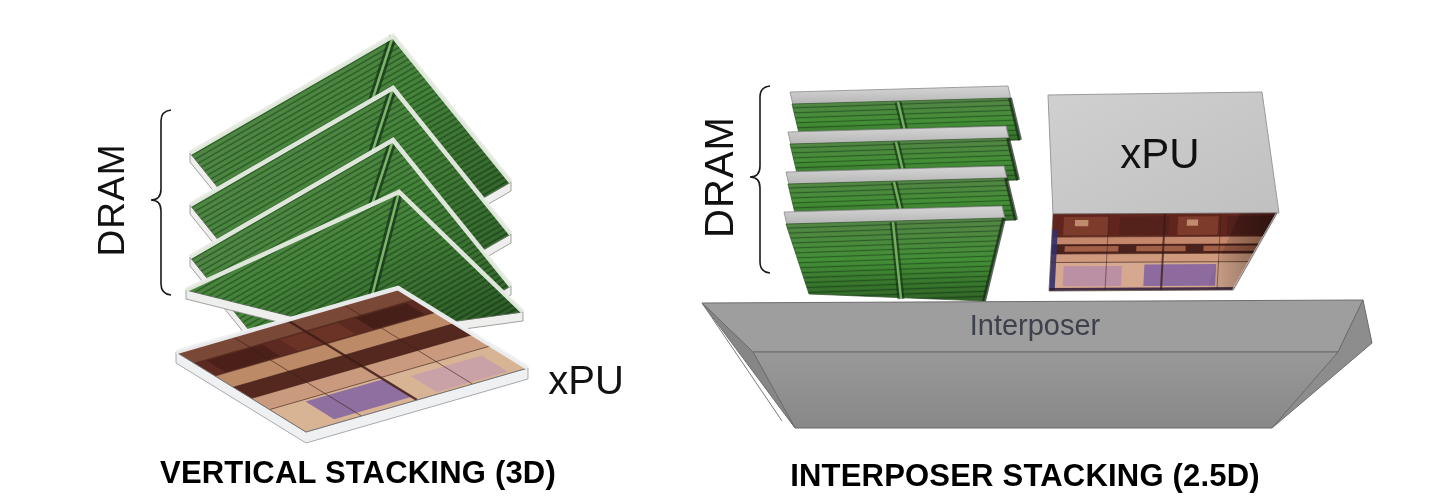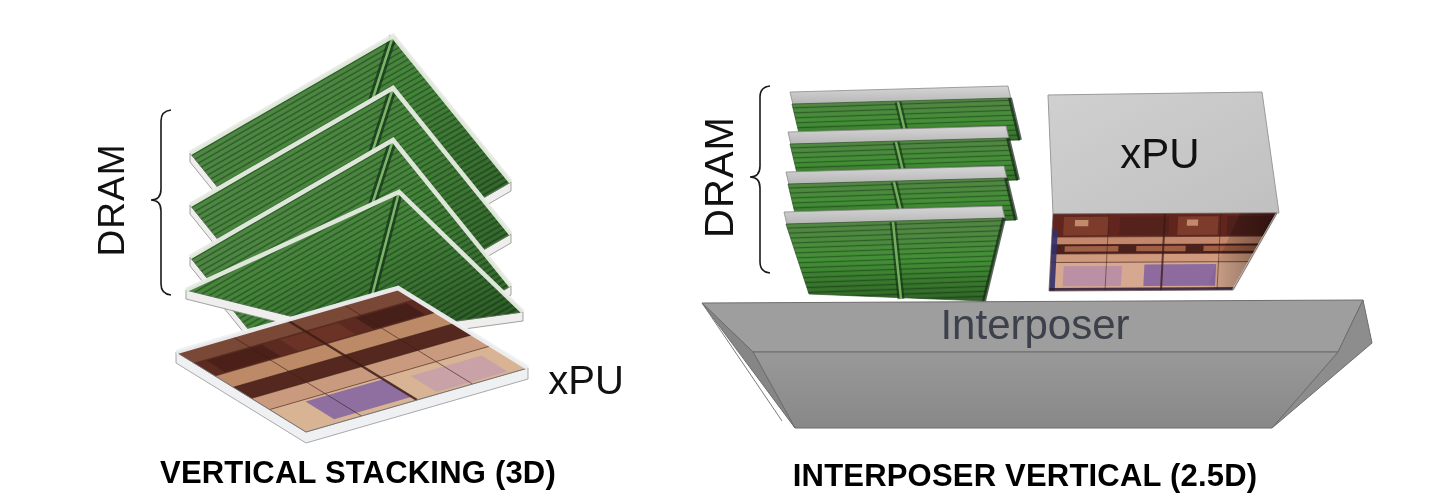--- a/index.html
+++ b/index.html
@@ -16,21 +16,21 @@
     transform:translate(-50%,-50%);
     color:#111;
     white-space:nowrap;
     line-height:1;
   }
   .lbl.rot{transform:translate(-50%,-50%) rotate(-90deg);}
   .dram-lbl-left{left:111px;top:200px;font-size:37px;letter-spacing:1px;}
   .dram-lbl-right{left:719px;top:177px;font-size:40px;letter-spacing:1px;}
   .xpu-lbl-left{left:586px;top:380px;font-size:40px;}
   .xpu-lbl-right{left:1160px;top:154px;font-size:42px;}
-  .interposer-lbl{left:1035px;top:325px;font-size:42px;color:#3d414b;}
+  .interposer-lbl{left:1035px;top:325px;font-size:29px;color:#3d414b;}
   .fig-title{
     font-weight:bold;font-size:31px;color:#000;
     letter-spacing:0.2px;
   }
   .title-left{left:358px;top:472px;text-align:center;}
   .title-right{left:1025px;top:475px;}
 </style>
 </head>
 <body>
 
@@ -246,15 +246,15 @@
   </g>
 </svg>
 
   <div class="lbl rot dram-lbl-left">DRAM</div>
   <div class="lbl xpu-lbl-left">xPU</div>
   <div class="lbl fig-title title-left">VERTICAL STACKING (3D)</div>
 
   <div class="lbl rot dram-lbl-right">DRAM</div>
   <div class="lbl xpu-lbl-right">xPU</div>
   <div class="lbl interposer-lbl">Interposer</div>
-  <div class="lbl fig-title title-right">INTERPOSER VERTICAL (2.5D)</div>
+  <div class="lbl fig-title title-right">INTERPOSER STACKING (2.5D)</div>
 
 </div>
 
 </body></html>

